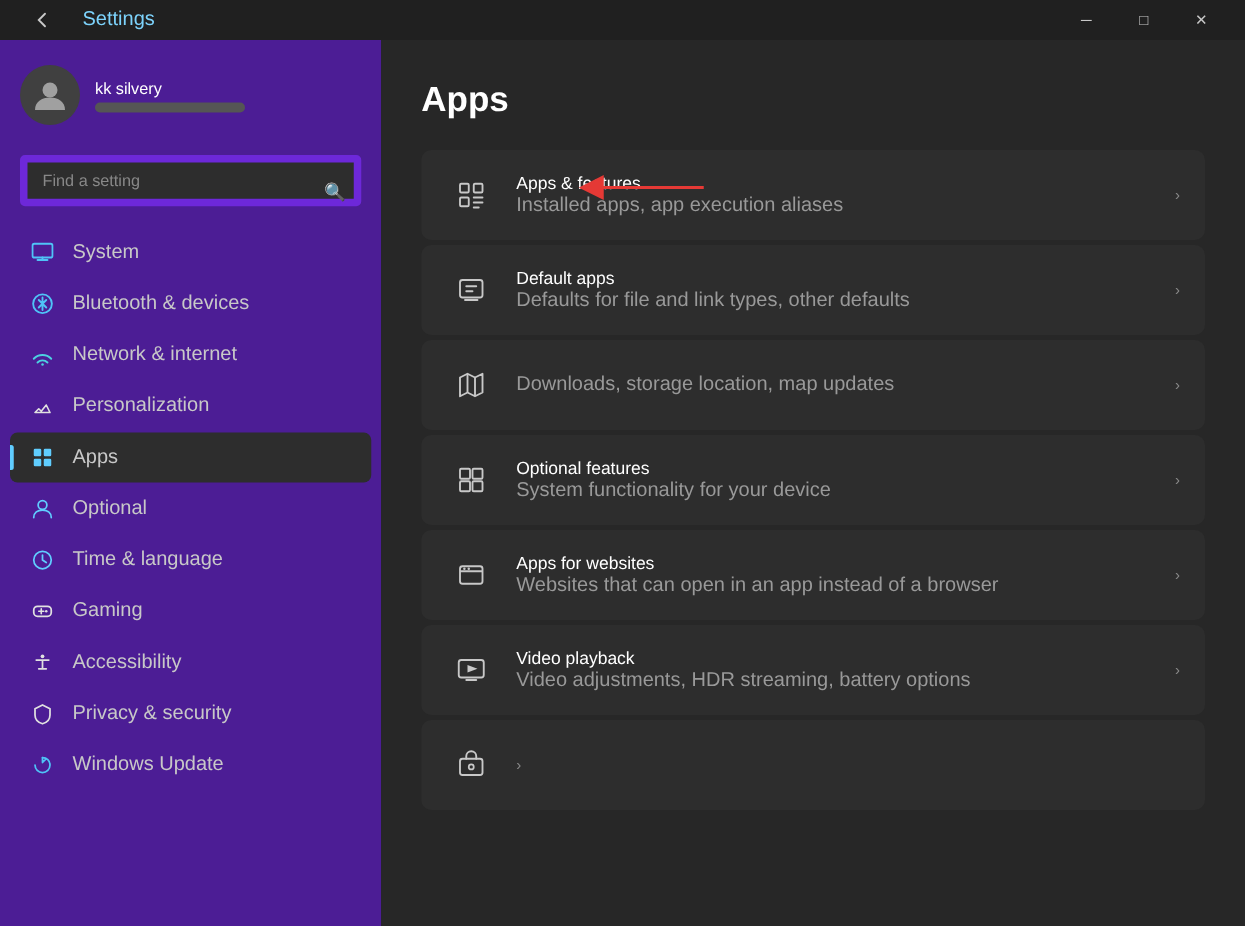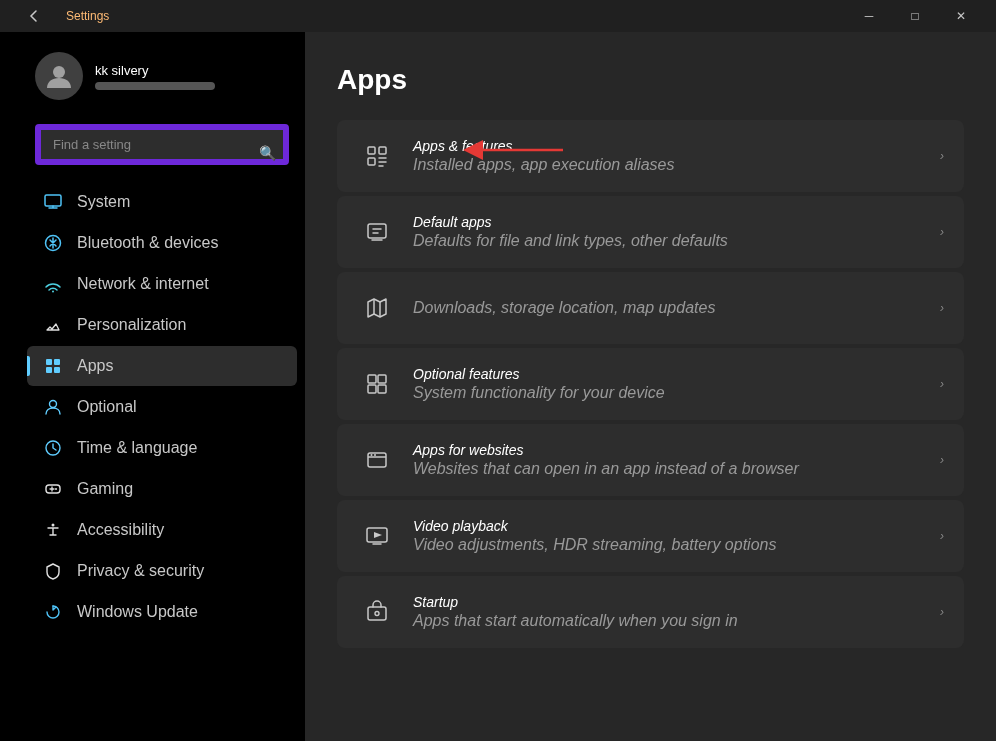--- a/index.html
+++ b/index.html
@@ -22,22 +22,22 @@
       padding: 0 12px;
       justify-content: space-between;
       flex-shrink: 0;
     }
     .titlebar-left {
       display: flex;
       align-items: center;
       gap: 8px;
     }
     .titlebar-title {
-      color: #fdba74;
-      font-size: 12px;
+      color: #7dd3fc;
+      font-size: 16px;
     }
     .titlebar-controls {
       display: flex;
       gap: 0;
     }
     .titlebar-btn {
       width: 46px;
       height: 32px;
       display: flex;
       align-items: center;
@@ -53,27 +53,26 @@
     .app-window {
       background: #202020;
       flex: 1;
       display: flex;
       overflow: hidden;
     }
 
     
     .sidebar {
       width: 305px;
-      background: #000000;
+      background: #4c1d95;
       display: flex;
       flex-direction: column;
       flex-shrink: 0;
       padding-bottom: 16px;
       overflow-y: auto;
-      padding-left: 19px;
     }
 
     
     .user-section {
       display: flex;
       align-items: center;
       gap: 12px;
       padding: 20px 16px 16px;
     }
     .user-avatar {
@@ -190,21 +189,20 @@
     }
     .settings-item {
       background: #2d2d2d;
       border-radius: 8px;
       padding: 16px 20px;
       display: flex;
       align-items: center;
       gap: 16px;
       cursor: pointer;
       transition: background 0.15s;
-      font-style: italic;
     }
     .settings-item-icon {
       width: 40px;
       height: 40px;
       display: flex;
       align-items: center;
       justify-content: center;
       flex-shrink: 0;
       color: #c8c8c8;
     }
@@ -503,23 +501,19 @@
       </div>
 
       <div class="settings-item">
         <div class="settings-item-icon">
           <svg width="24" height="24" viewBox="0 0 24 24" fill="none">
             <rect x="3" y="7" width="18" height="13" rx="2" stroke="#c8c8c8" stroke-width="1.5"></rect>
             <path d="M8 7V5a4 4 0 0 1 8 0v2" stroke="#c8c8c8" stroke-width="1.5" stroke-linecap="round"></path>
             <circle cx="12" cy="13.5" r="2" stroke="#c8c8c8" stroke-width="1.4"></circle>
           </svg>
         </div>
-        <div class="settings-item-text">
-          <span class="settings-item-title">Startup</span>
-          <span class="settings-item-desc">Apps that start automatically when you sign in</span>
-        </div>
         <span class="settings-item-chevron">›</span>
       </div>
 
     </div>
   </div>
 
 </div>
 
 </body></html>

